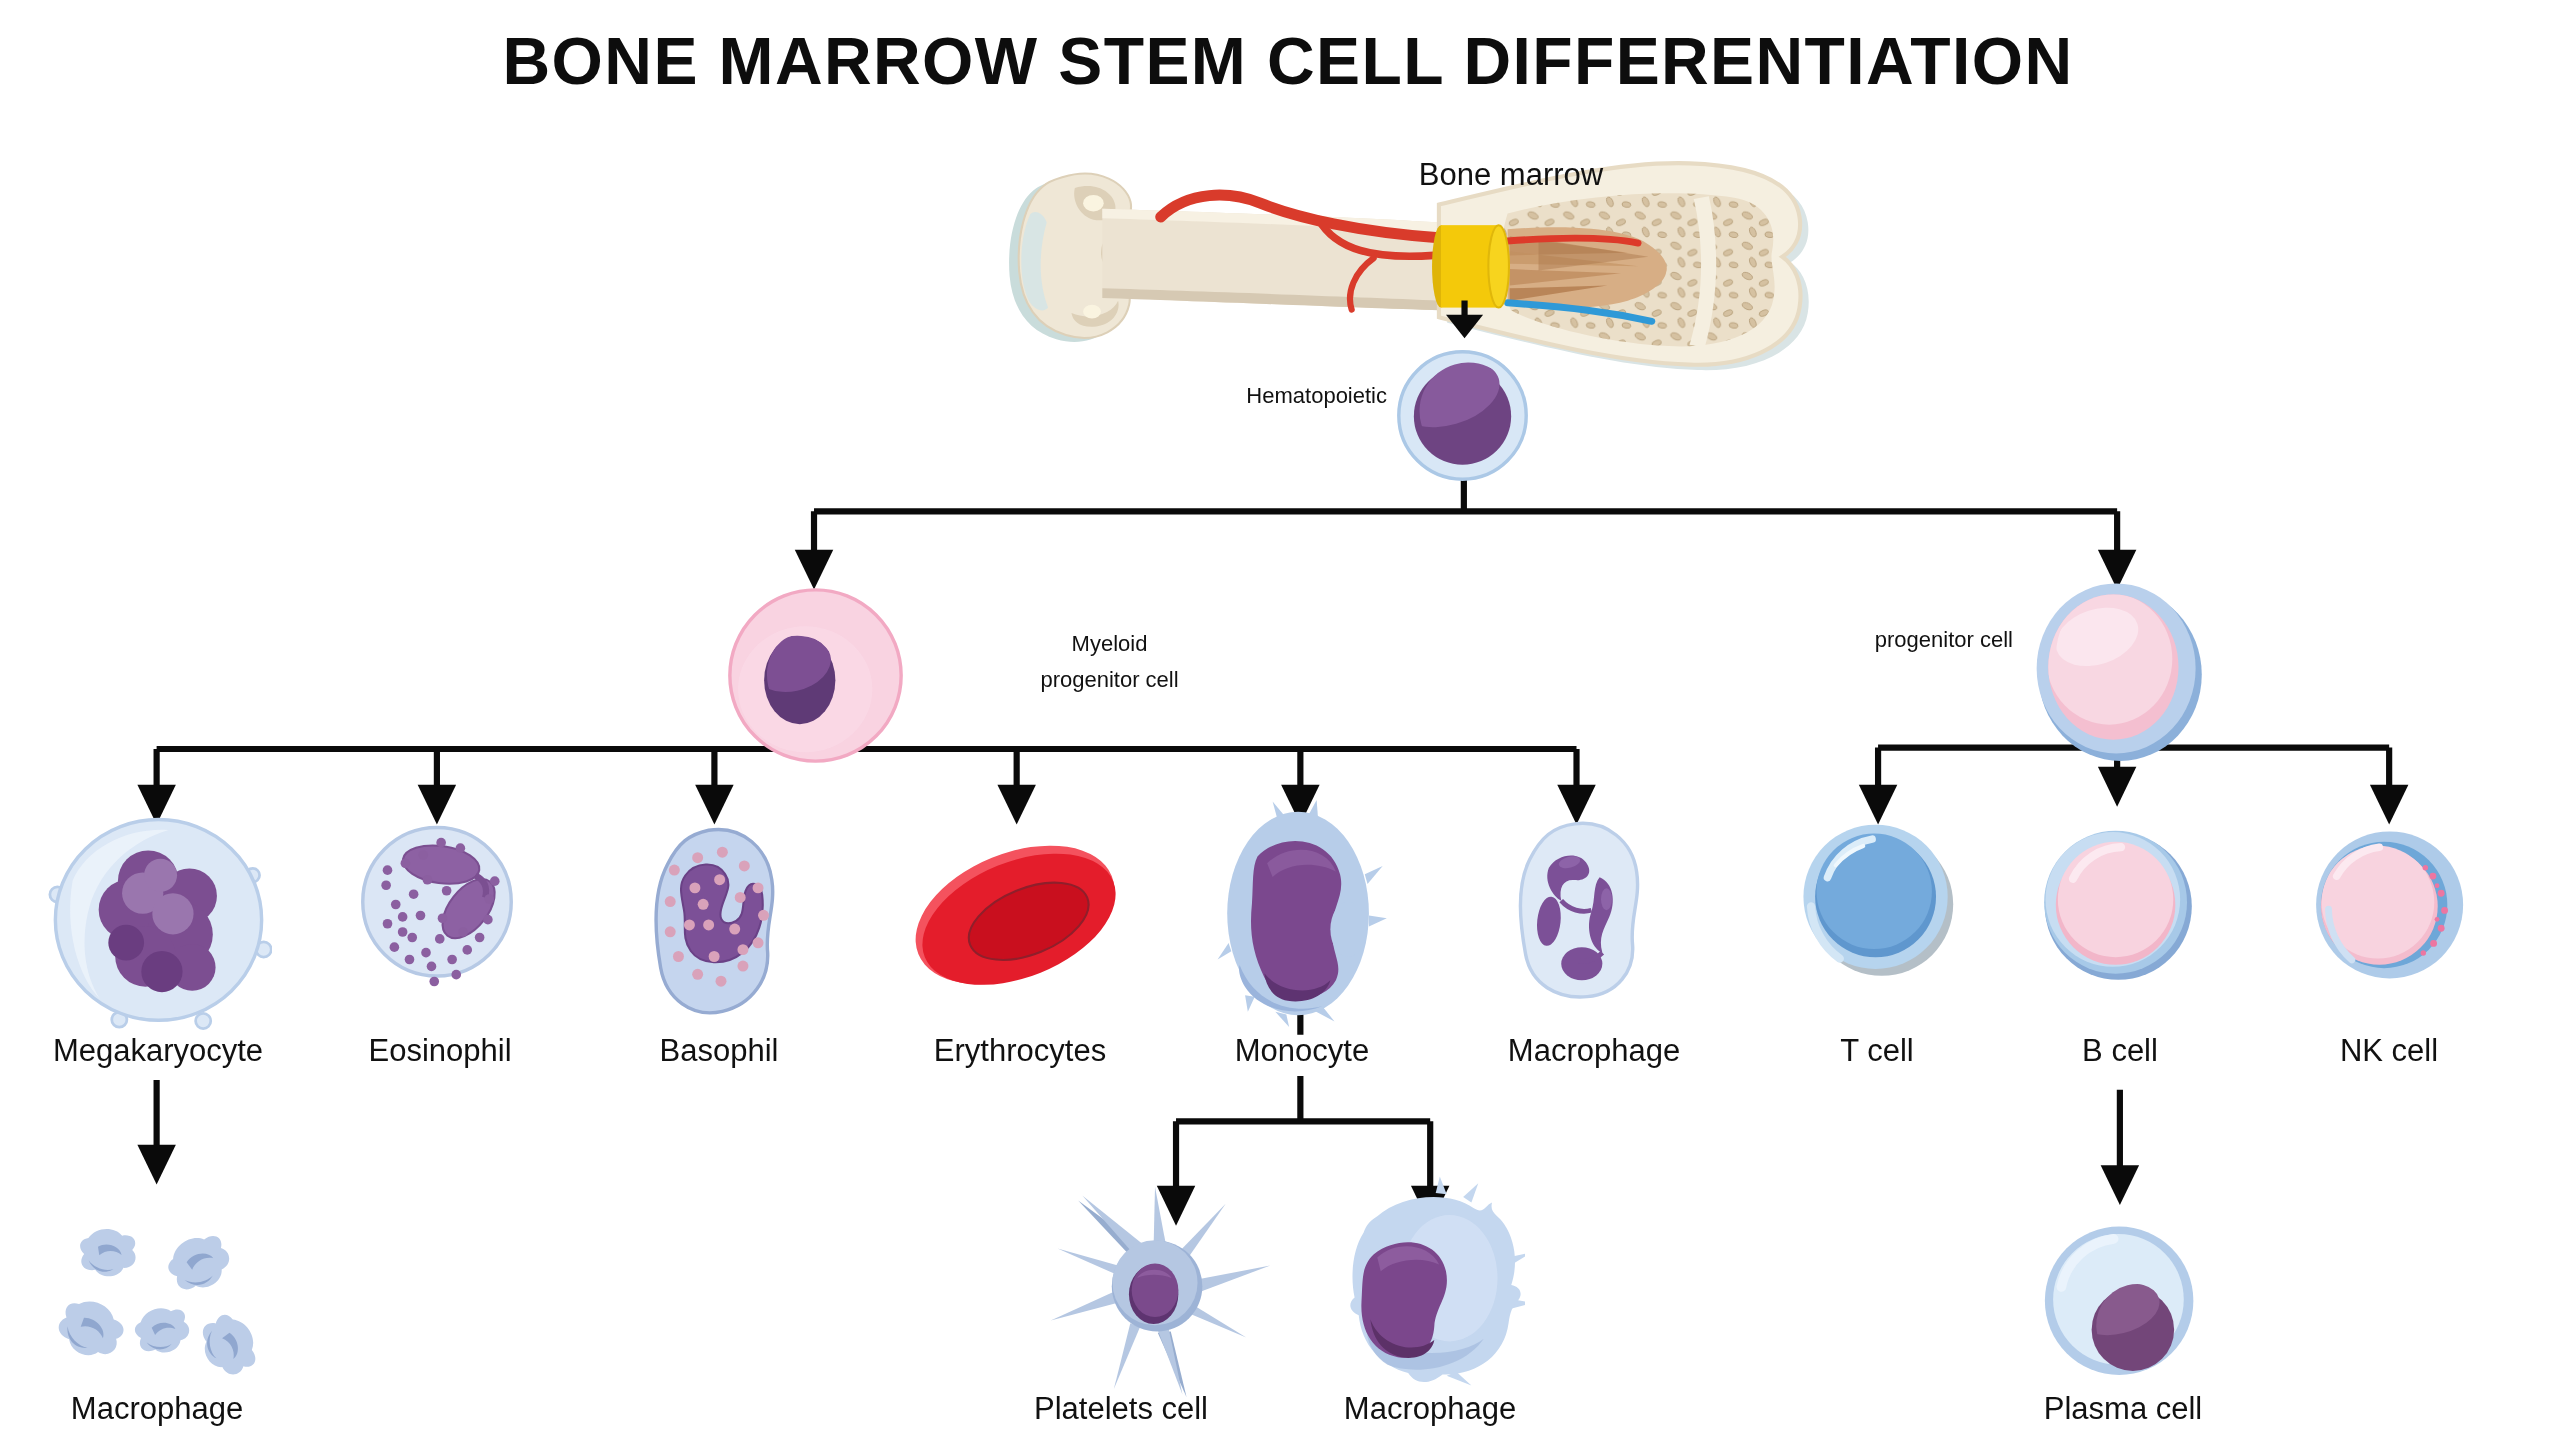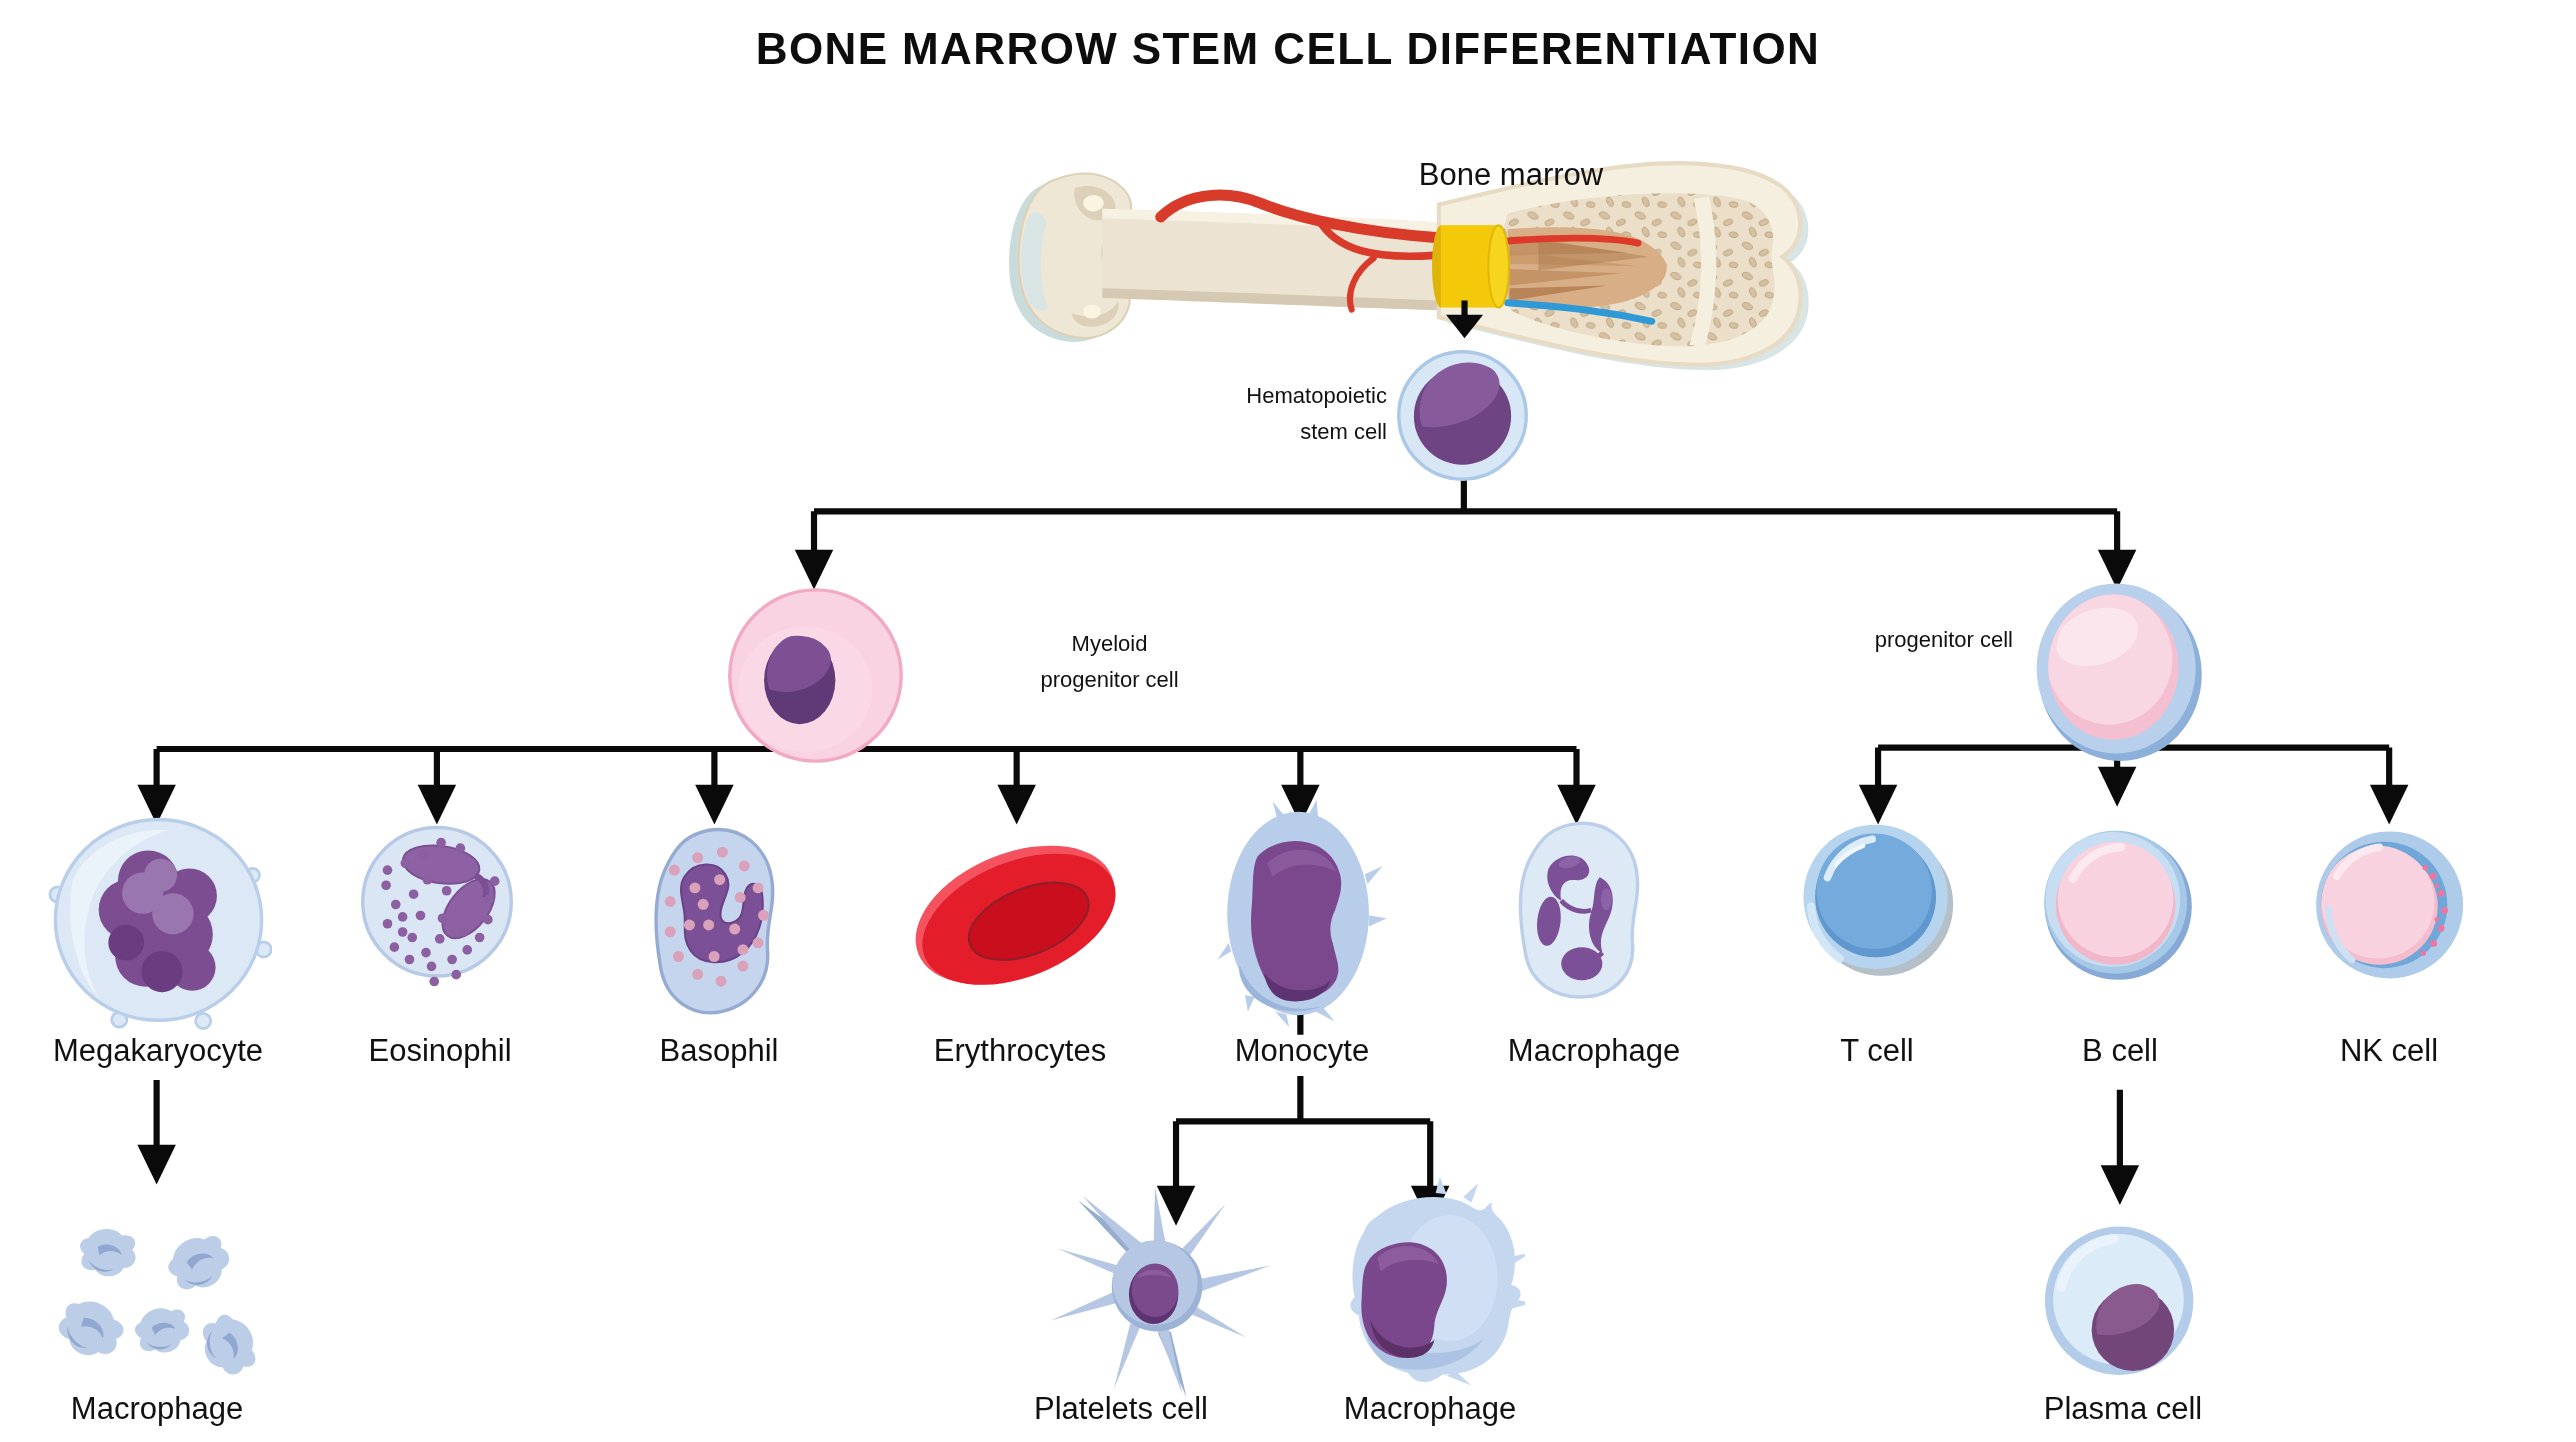--- a/index.html
+++ b/index.html
@@ -1,19 +1,19 @@
 <!DOCTYPE html>
 <html style="font-size:11px"><head>
 <meta charset="utf-8">
 <style>
   html,body{margin:0;padding:0;background:#fff;}
   .canvas{position:relative;width:2576px;height:1443px;background:#ffffff;overflow:hidden;
           font-family:"Liberation Sans",sans-serif;color:#111;}
   .title{position:absolute;left:0;right:0;top:25px;text-align:center;
-         font-size:44px;font-weight:700;letter-spacing:1.4px;line-height:1.1;color:#0d0d0d;}
+         font-size:66px;font-weight:700;letter-spacing:1.4px;line-height:1.1;color:#0d0d0d;}
   .lbl{position:absolute;font-size:31px;line-height:1.5;text-align:right;transform:translateX(-50%);white-space:nowrap;}
   .lbl2{position:absolute;font-size:22px;line-height:1.62;}
   .lbl2.right{text-align:right;}
   .lbl2.left{text-align:center;}
   .cell{position:absolute;}
   .cell svg, .art svg, .tree svg{display:block;}
   .tree{position:absolute;left:0;top:0;width:2576px;height:1443px;}
   .art{position:absolute;}
 </style>
 </head>
@@ -426,21 +426,20 @@
       <ellipse cx="116" cy="128" rx="62" ry="36" fill="#885a8d" clip-path="url(#pn)" transform="rotate(-14 116 128)"></ellipse>
     </svg>
   </div>
 
   <div class="lbl" style="left:1511px;top:152px">
     <span>Bone marrow</span>
   </div>
 
   <div class="lbl2 right" style="left:1044px;top:378px;width:343px">
     <div>Hematopoietic</div>
-    <div>stem cell</div>
   </div>
 
   <div class="lbl2 left" style="left:917px;top:626px;width:385px">
     <div>Myeloid</div>
     <div>progenitor cell</div>
   </div>
 
   <div class="lbl2 right" style="left:1628px;top:622px;width:385px">
     <div>progenitor cell</div>
   </div>

